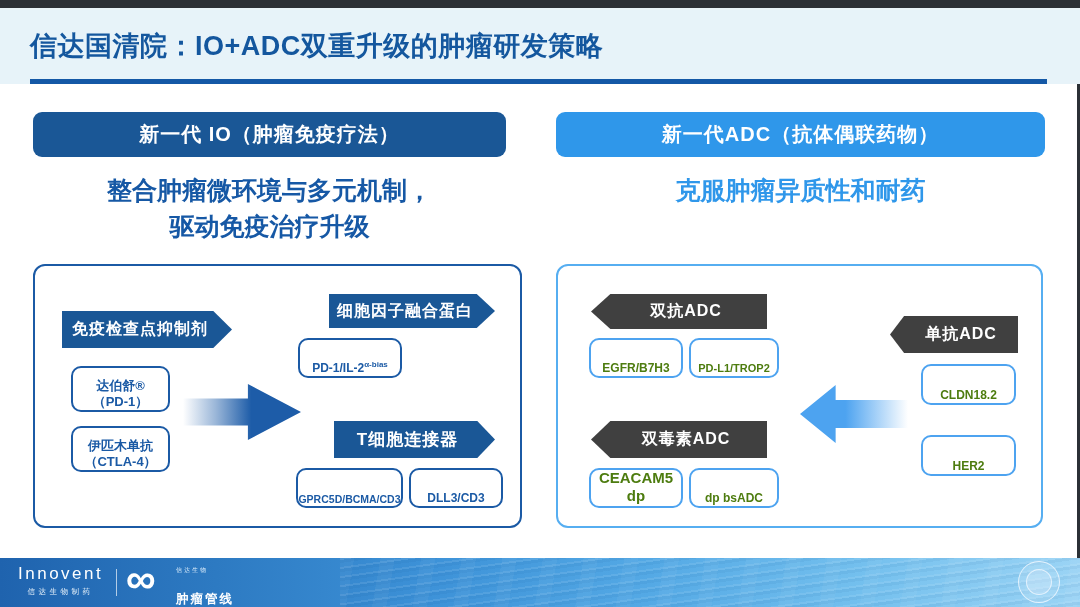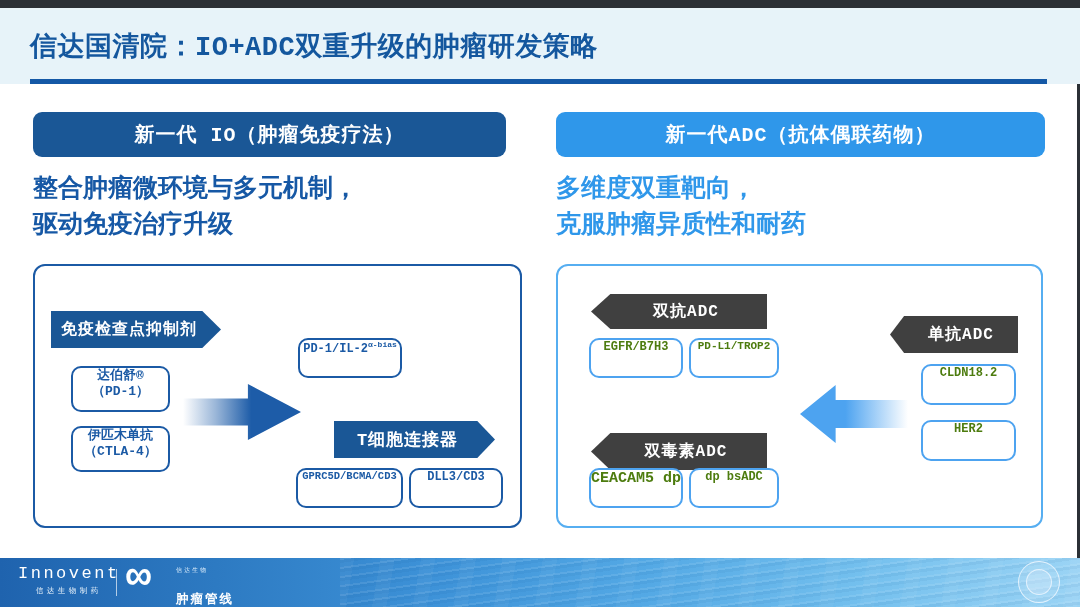--- a/index.html
+++ b/index.html
@@ -1,53 +1,53 @@
 <!DOCTYPE html>
 <html><head>
 <meta charset="utf-8">
 <style>
   * { margin:0; padding:0; box-sizing:border-box; }
   html,body { background:#fff; }
   .page {
     position:relative; width:1080px; height:607px; overflow:hidden;
-    background:#ffffff; font-family:Liberation Mono, monospace;
+    background:#ffffff; font-family:Liberation Sans, sans-serif;
   }
   .top-edge  { position:absolute; left:0; top:0; width:1080px; height:8px; background:#2b3036; }
   .right-edge{ position:absolute; left:1077px; top:0; width:3px; height:558px; background:#2b3036; }
 
   .header-band { position:absolute; left:0; top:8px; width:1080px; height:76px; background:#e7f3f9; }
   .page-title  { position:absolute; left:30px; top:28px; font-size:27px; font-weight:bold; color:#14579e; letter-spacing:0.5px; }
   .title-rule  { position:absolute; left:30px; top:79px; width:1017px; height:5px; background:#1458a6; }
 
   .col-header {
     position:absolute; height:45px; border-radius:9px; color:#fff;
     display:flex; align-items:center; justify-content:center;
     font-size:20px; font-weight:bold; letter-spacing:1px;
   }
   .col-header.io  { left:33px;  top:112px; width:473px; background:#1a5796; }
   .col-header.adc { left:556px; top:112px; width:489px; background:#2f97ea; }
 
-  .subtitle { position:absolute; top:172px; font-weight:bold; font-size:25px; line-height:1.45; }
+  .subtitle { position:absolute; top:172px; text-align:center; font-weight:bold; font-size:25px; line-height:1.45; }
   .subtitle.io  { left:33px;  width:473px; color:#1658a5; }
   .subtitle.adc { left:556px; width:489px; color:#2f97ea; }
 
   .panel { position:absolute; top:264px; height:264px; background:#fff; border-radius:12px; }
   .panel.io  { left:33px;  width:489px; border:2px solid #1b5aa5; }
   .panel.adc { left:556px; width:487px; border:2px solid #56aef1; }
 
   .tag {
     position:absolute; color:#fff; font-weight:bold; font-size:16px;
     display:flex; align-items:center; justify-content:center; letter-spacing:1px;
   }
   .tag.right { background:#1a5796; clip-path:polygon(0 0, 89% 0, 100% 50%, 89% 100%, 0 100%); padding-right:14px; }
   .tag.left  { background:#404040; clip-path:polygon(11% 0, 100% 0, 100% 100%, 11% 100%, 0 50%); padding-left:14px; }
 
   .pill {
     position:absolute; background:#fff; border-radius:10px;
-    display:flex; flex-direction:column; align-items:center; justify-content:flex-start;
+    display:flex; flex-direction:column; align-items:center; justify-content:flex-end;
     font-weight:bold; text-align:center; line-height:1.25;
   }
   .pill.navy { border:2px solid #1b5aa5; color:#1b5aa5; font-size:13px; }
   .pill.sky  { border:2px solid #4da3f0; color:#4d7c0f; font-size:12px; }
   .pill sup { font-size:8px; font-weight:bold; }
 
   .flow-arrow { position:absolute; }
   .flow-arrow.to-right {
     clip-path:polygon(0% 26%, 55% 26%, 55% 0%, 100% 50%, 55% 100%, 55% 74%, 0% 74%);
     background:linear-gradient(90deg, rgba(29,92,168,0) 0%, rgba(29,92,168,0.45) 28%, #1d5ca8 58%, #1d5ca8 100%);
@@ -100,72 +100,72 @@
   <div class="title-rule"></div>
 
   <div class="col-header adc">新一代ADC（抗体偶联药物）</div>
   <div class="col-header io">新一代 IO（肿瘤免疫疗法）</div>
 
   <div class="subtitle io">
     <div>整合肿瘤微环境与多元机制，</div>
     <div>驱动免疫治疗升级</div>
   </div>
   <div class="subtitle adc">
-    <div>多维度双重靶向，</div>
     <div>克服肿瘤异质性和耐药</div>
   </div>
 
   <div class="panel io">
-    <div class="tag right" style="left:16px; top:45px; width:170px; height:37px;">免疫检查点抑制剂</div>
+    <div class="tag right" style="left:27px; top:45px; width:170px; height:37px;">免疫检查点抑制剂</div>
 
     <div class="pill navy" style="left:36px; top:100px; width:99px; height:46px;">
       <div>达伯舒®</div>
       <div>（PD-1）</div>
     </div>
 
     <div class="pill navy" style="left:36px; top:160px; width:99px; height:46px;">
       <div>伊匹木单抗</div>
       <div>（CTLA-4）</div>
     </div>
 
     <div class="flow-arrow to-right" style="left:148px; top:118px; width:118px; height:56px;"></div>
 
+    <div class="tag right" style="left:294px; top:28px; width:166px; height:34px;">细胞因子融合蛋白</div>
 
     <div class="pill navy" style="left:263px; top:72px; width:104px; height:40px; font-size:12px;">
       <div><span>PD-1/IL-2</span><sup>α-bias</sup></div>
     </div>
 
 
     <div class="tag right" style="left:299px; top:155px; width:161px; height:37px; font-size:17px;">T细胞连接器</div>
 
     <div class="pill navy tiny" style="left:261px; top:202px; width:107px; height:40px; font-size:10.5px;">GPRC5D/BCMA/CD3</div>
 
     <div class="pill navy" style="left:374px; top:202px; width:94px; height:40px; font-size:12px;">DLL3/CD3</div>
   </div>
 
   <div class="panel adc">
     <div class="tag left" style="left:33px; top:28px; width:176px; height:35px;">双抗ADC</div>
 
     <div class="pill sky" style="left:31px; top:72px; width:94px; height:40px;">EGFR/B7H3</div>
 
     <div class="pill sky" style="left:131px; top:72px; width:90px; height:40px; font-size:11px;">PD-L1/TROP2</div>
 
-    <div class="tag left" style="left:33px; top:167px; width:176px; height:37px;">双毒素ADC</div>
+    <div class="tag left" style="left:33px; top:155px; width:176px; height:37px;">双毒素ADC</div>
 
     <div class="pill sky" style="left:31px; top:202px; width:94px; height:40px; font-size:15px;">CEACAM5 dp</div>
 
     <div class="pill sky" style="left:131px; top:202px; width:90px; height:40px;">dp bsADC</div>
 
     <div class="flow-arrow to-left" style="left:242px; top:119px; width:108px; height:58px;"></div>
 
     <div class="tag left" style="left:332px; top:50px; width:128px; height:37px;">单抗ADC</div>
 
     <div class="pill sky" style="left:363px; top:98px; width:95px; height:41px;">CLDN18.2</div>
 
-    <div class="pill sky" style="left:363px; top:154px; width:95px; height:41px;">HER2</div>
+    <div class="pill sky" style="left:363px; top:169px; width:95px; height:41px;">HER2</div>
   </div>
 
   <div class="footer">
     <div class="waves"></div>
 
     <div class="brand">
       <div class="brand-en">Innovent</div>
       <div class="brand-cn">信达生物制药</div>
     </div>
 

